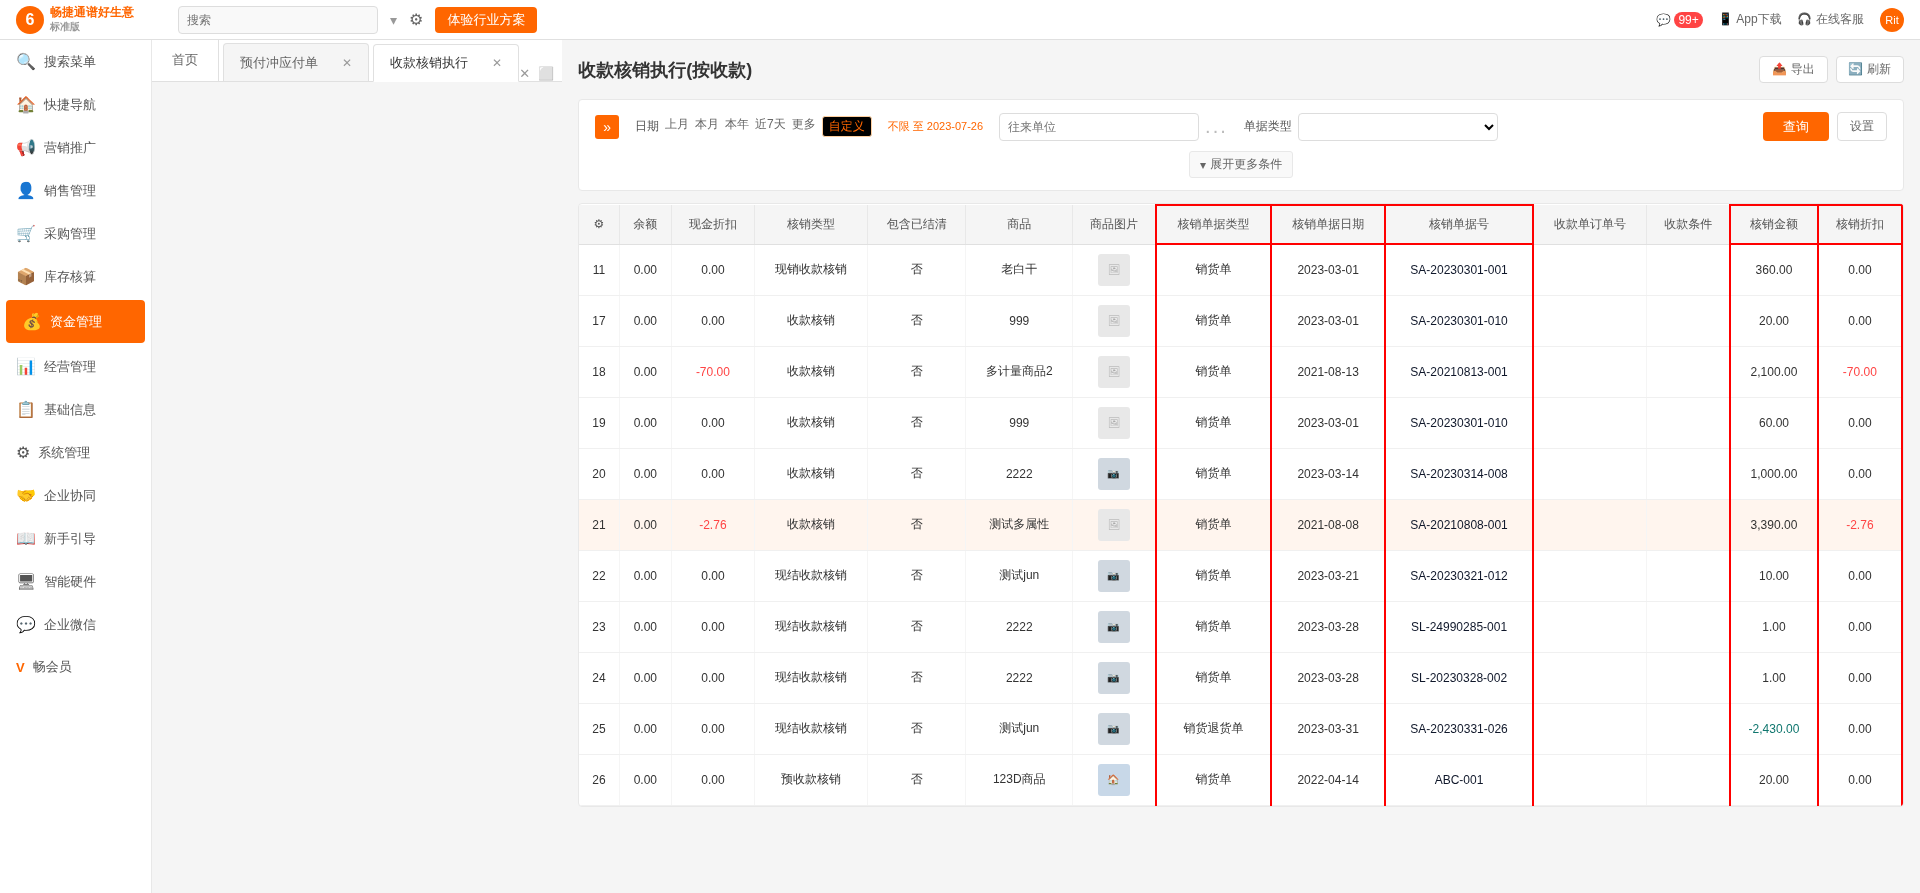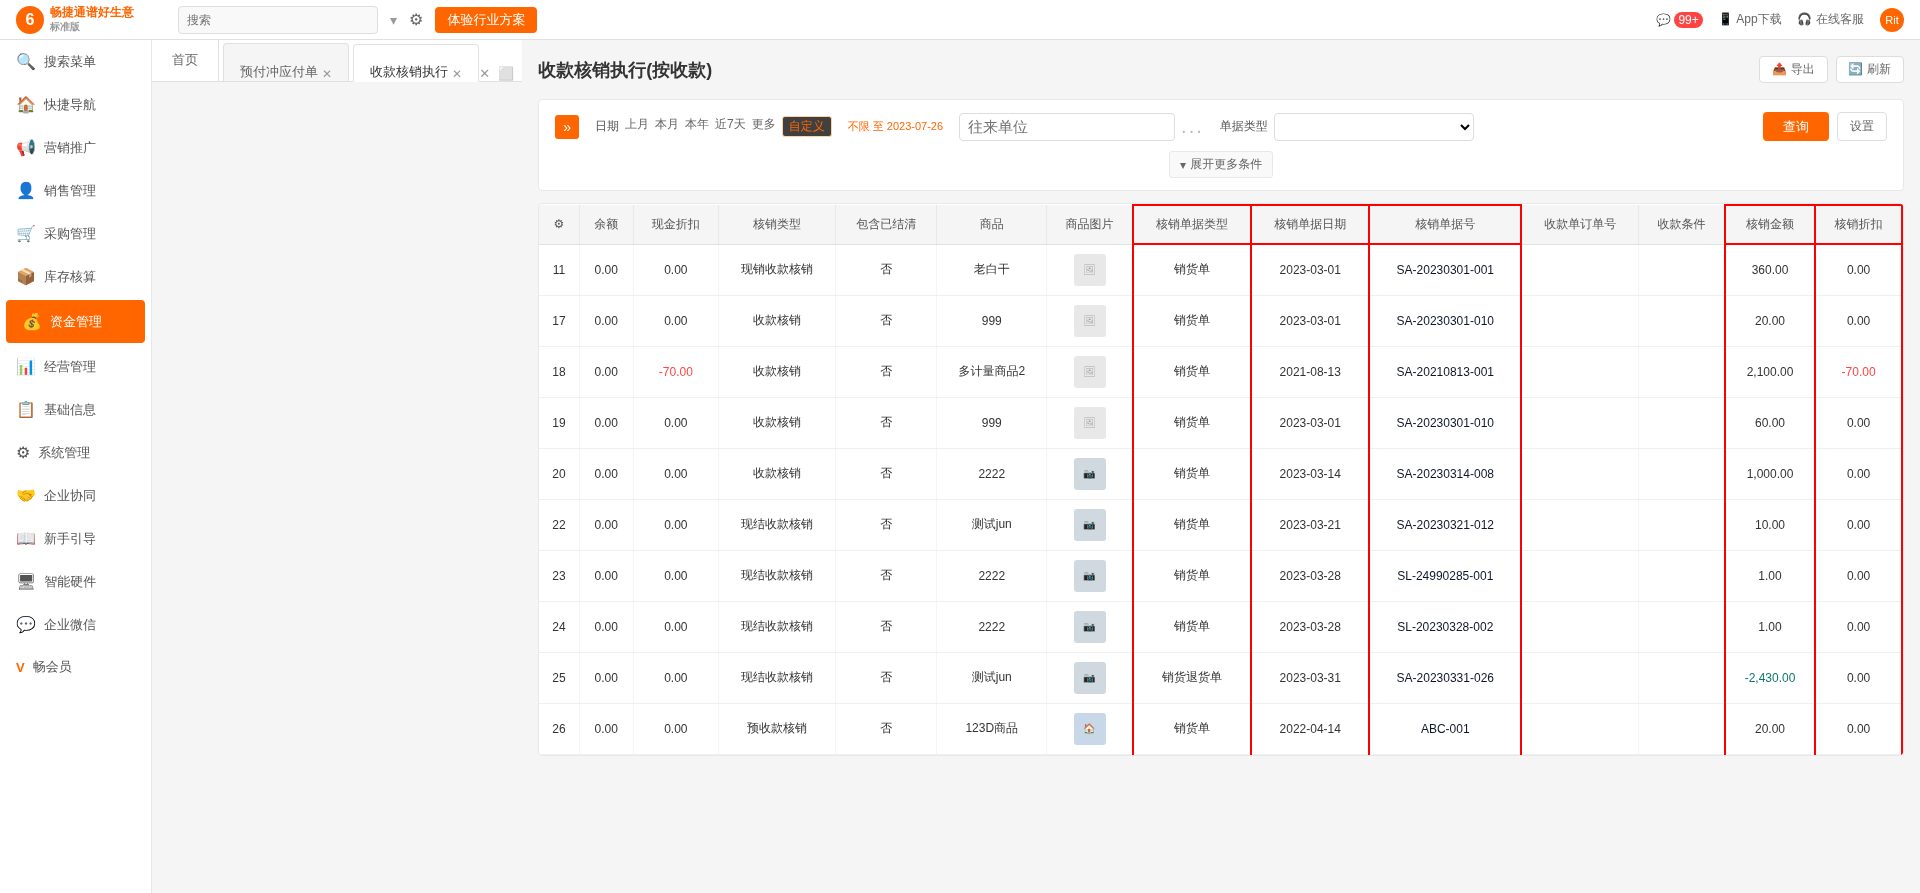--- a/index.html
+++ b/index.html
@@ -22,42 +22,42 @@
     .sidebar-item { display: flex; align-items: center; gap: 8px; padding: 12px 16px; cursor: pointer; color: #555; font-size: 13px; }
     .sidebar-item.active { background: #ff6600; color: white; border-radius: 4px; margin: 2px 6px; }
     .sidebar-icon { font-size: 16px; }
     
     
     .content-area { flex: 1; display: flex; flex-direction: row; overflow: hidden; }
     
     
     .tab-bar { height: 42px; background: #fff; border-bottom: 1px solid #e0e0e0; display: flex; align-items: flex-end; padding: 0 0 0 0; }
     .tab-home { padding: 0 20px; height: 42px; display: flex; align-items: center; color: #666; font-size: 13px; cursor: pointer; border-right: 1px solid #e0e0e0; }
-    .tab-item { padding: 0 16px; height: 38px; display: flex; align-items: flex-end; gap: 4px; font-size: 13px; cursor: pointer; border: 1px solid #e0e0e0; border-bottom: none; margin-left: 4px; border-radius: 4px 4px 0 0; background: #f5f5f5; color: #666; }
+    .tab-item { padding: 0 16px; height: 38px; display: flex; align-items: center; gap: 24px; font-size: 13px; cursor: pointer; border: 1px solid #e0e0e0; border-bottom: none; margin-left: 4px; border-radius: 4px 4px 0 0; background: #f5f5f5; color: #666; }
     .tab-item.active { background: #fff; color: #333; border-bottom: 1px solid #fff; margin-bottom: -1px; }
     .tab-close { font-size: 12px; color: #999; cursor: pointer; }
     .tab-bar-right { margin-left: auto; display: flex; align-items: center; padding-right: 8px; gap: 8px; }
     
     
     .page-content { flex: 1; overflow: auto; padding: 16px; background: #f5f5f5; }
     
     .page-title { font-size: 18px; font-weight: bold; color: #333; margin-bottom: 16px; display: flex; justify-content: space-between; align-items: center; }
     .page-title-actions { display: flex; gap: 8px; }
     .btn-export { background: #fff; border: 1px solid #ddd; color: #666; padding: 4px 12px; border-radius: 4px; cursor: pointer; font-size: 12px; }
     .btn-refresh { background: #fff; border: 1px solid #ddd; color: #666; padding: 4px 12px; border-radius: 4px; cursor: pointer; font-size: 12px; }
     
     
     .filter-bar { background: #fff; border: 1px solid #e8e8e8; border-radius: 4px; padding: 12px 16px; margin-bottom: 12px; }
     .filter-row { display: flex; align-items: center; gap: 16px; flex-wrap: wrap; }
     .filter-item { display: flex; align-items: center; gap: 6px; font-size: 12px; color: #666; }
     .date-links { display: flex; gap: 6px; }
     .date-link { color: #666; cursor: pointer; font-size: 12px; }
-    .date-link.custom { color: #ff6600; background: #404040; border: 1px solid #ffd0a0; border-radius: 3px; padding: 1px 6px; }
+    .date-link.custom { color: #ff6600; background: #000000; border: 1px solid #ffd0a0; border-radius: 3px; padding: 1px 6px; }
     .date-range-text { color: #ff6600; font-size: 11px; }
-    .from-unit-input { width: 216px; height: 28px; border: 1px solid #ddd; border-radius: 4px; padding: 0 8px; font-size: 15px; color: #ccc; }
+    .from-unit-input { width: 200px; height: 28px; border: 1px solid #ddd; border-radius: 4px; padding: 0 8px; font-size: 12px; color: #ccc; }
     .dots { color: #bbb; font-size: 20px; letter-spacing: 2px; }
     .receipt-type-select { width: 200px; height: 28px; border: 1px solid #ddd; border-radius: 4px; padding: 0 8px; font-size: 12px; background: #fff; }
     .btn-query { background: #ff6600; color: white; border: none; border-radius: 4px; padding: 5px 20px; font-size: 13px; cursor: pointer; }
     .btn-settings { background: #fff; border: 1px solid #ddd; color: #666; padding: 5px 12px; border-radius: 4px; cursor: pointer; font-size: 12px; }
     .expand-more { color: #666; font-size: 12px; cursor: pointer; display: flex; align-items: center; gap: 4px; background: #f9f9f9; border: 1px solid #e8e8e8; border-radius: 3px; padding: 4px 10px; }
     
     
     .table-container { background: #fff; border: 1px solid #e8e8e8; border-radius: 4px; overflow: auto; position: relative; }
     table { width: 100%; border-collapse: collapse; font-size: 12px; }
     th { background: #f5f5f5; padding: 10px 8px; text-align: center; color: #555; font-weight: normal; border-bottom: 1px solid #e0e0e0; border-right: 1px solid #e8e8e8; white-space: nowrap; }
@@ -345,20 +345,36 @@
       <td>2222</td>
       <td><div class="img-placeholder has-img">📷</div></td>
       <td style="border-left:2px solid red;border-right:2px solid red;">销货单</td>
       <td style="border-left:2px solid red;border-right:2px solid red;">2023-03-14</td>
       <td style="border-left:2px solid red;border-right:2px solid red;"><a class="link-text">SA-20230314-008</a></td>
       <td></td>
       <td></td>
       <td style="border-left:2px solid red;border-right:2px solid red;" class="">1,000.00</td>
       <td style="border-left:2px solid red;border-right:2px solid red;" class="">0.00</td>
     </tr>
+              <tr class="highlighted">
+      <td>21</td>
+      <td>0.00</td>
+      <td class="negative">-2.76</td>
+      <td>收款核销</td>
+      <td>否</td>
+      <td>测试多属性</td>
+      <td><div class="img-placeholder">🖼</div></td>
+      <td style="border-left:2px solid red;border-right:2px solid red;">销货单</td>
+      <td style="border-left:2px solid red;border-right:2px solid red;">2021-08-08</td>
+      <td style="border-left:2px solid red;border-right:2px solid red;"><a class="link-text">SA-20210808-001</a></td>
+      <td></td>
+      <td></td>
+      <td style="border-left:2px solid red;border-right:2px solid red;" class="">3,390.00</td>
+      <td style="border-left:2px solid red;border-right:2px solid red;" class="negative">-2.76</td>
+    </tr>
               <tr>
       <td>22</td>
       <td>0.00</td>
       <td class="">0.00</td>
       <td>现结收款核销</td>
       <td>否</td>
       <td>测试jun</td>
       <td><div class="img-placeholder has-img">📷</div></td>
       <td style="border-left:2px solid red;border-right:2px solid red;">销货单</td>
       <td style="border-left:2px solid red;border-right:2px solid red;">2023-03-21</td>

